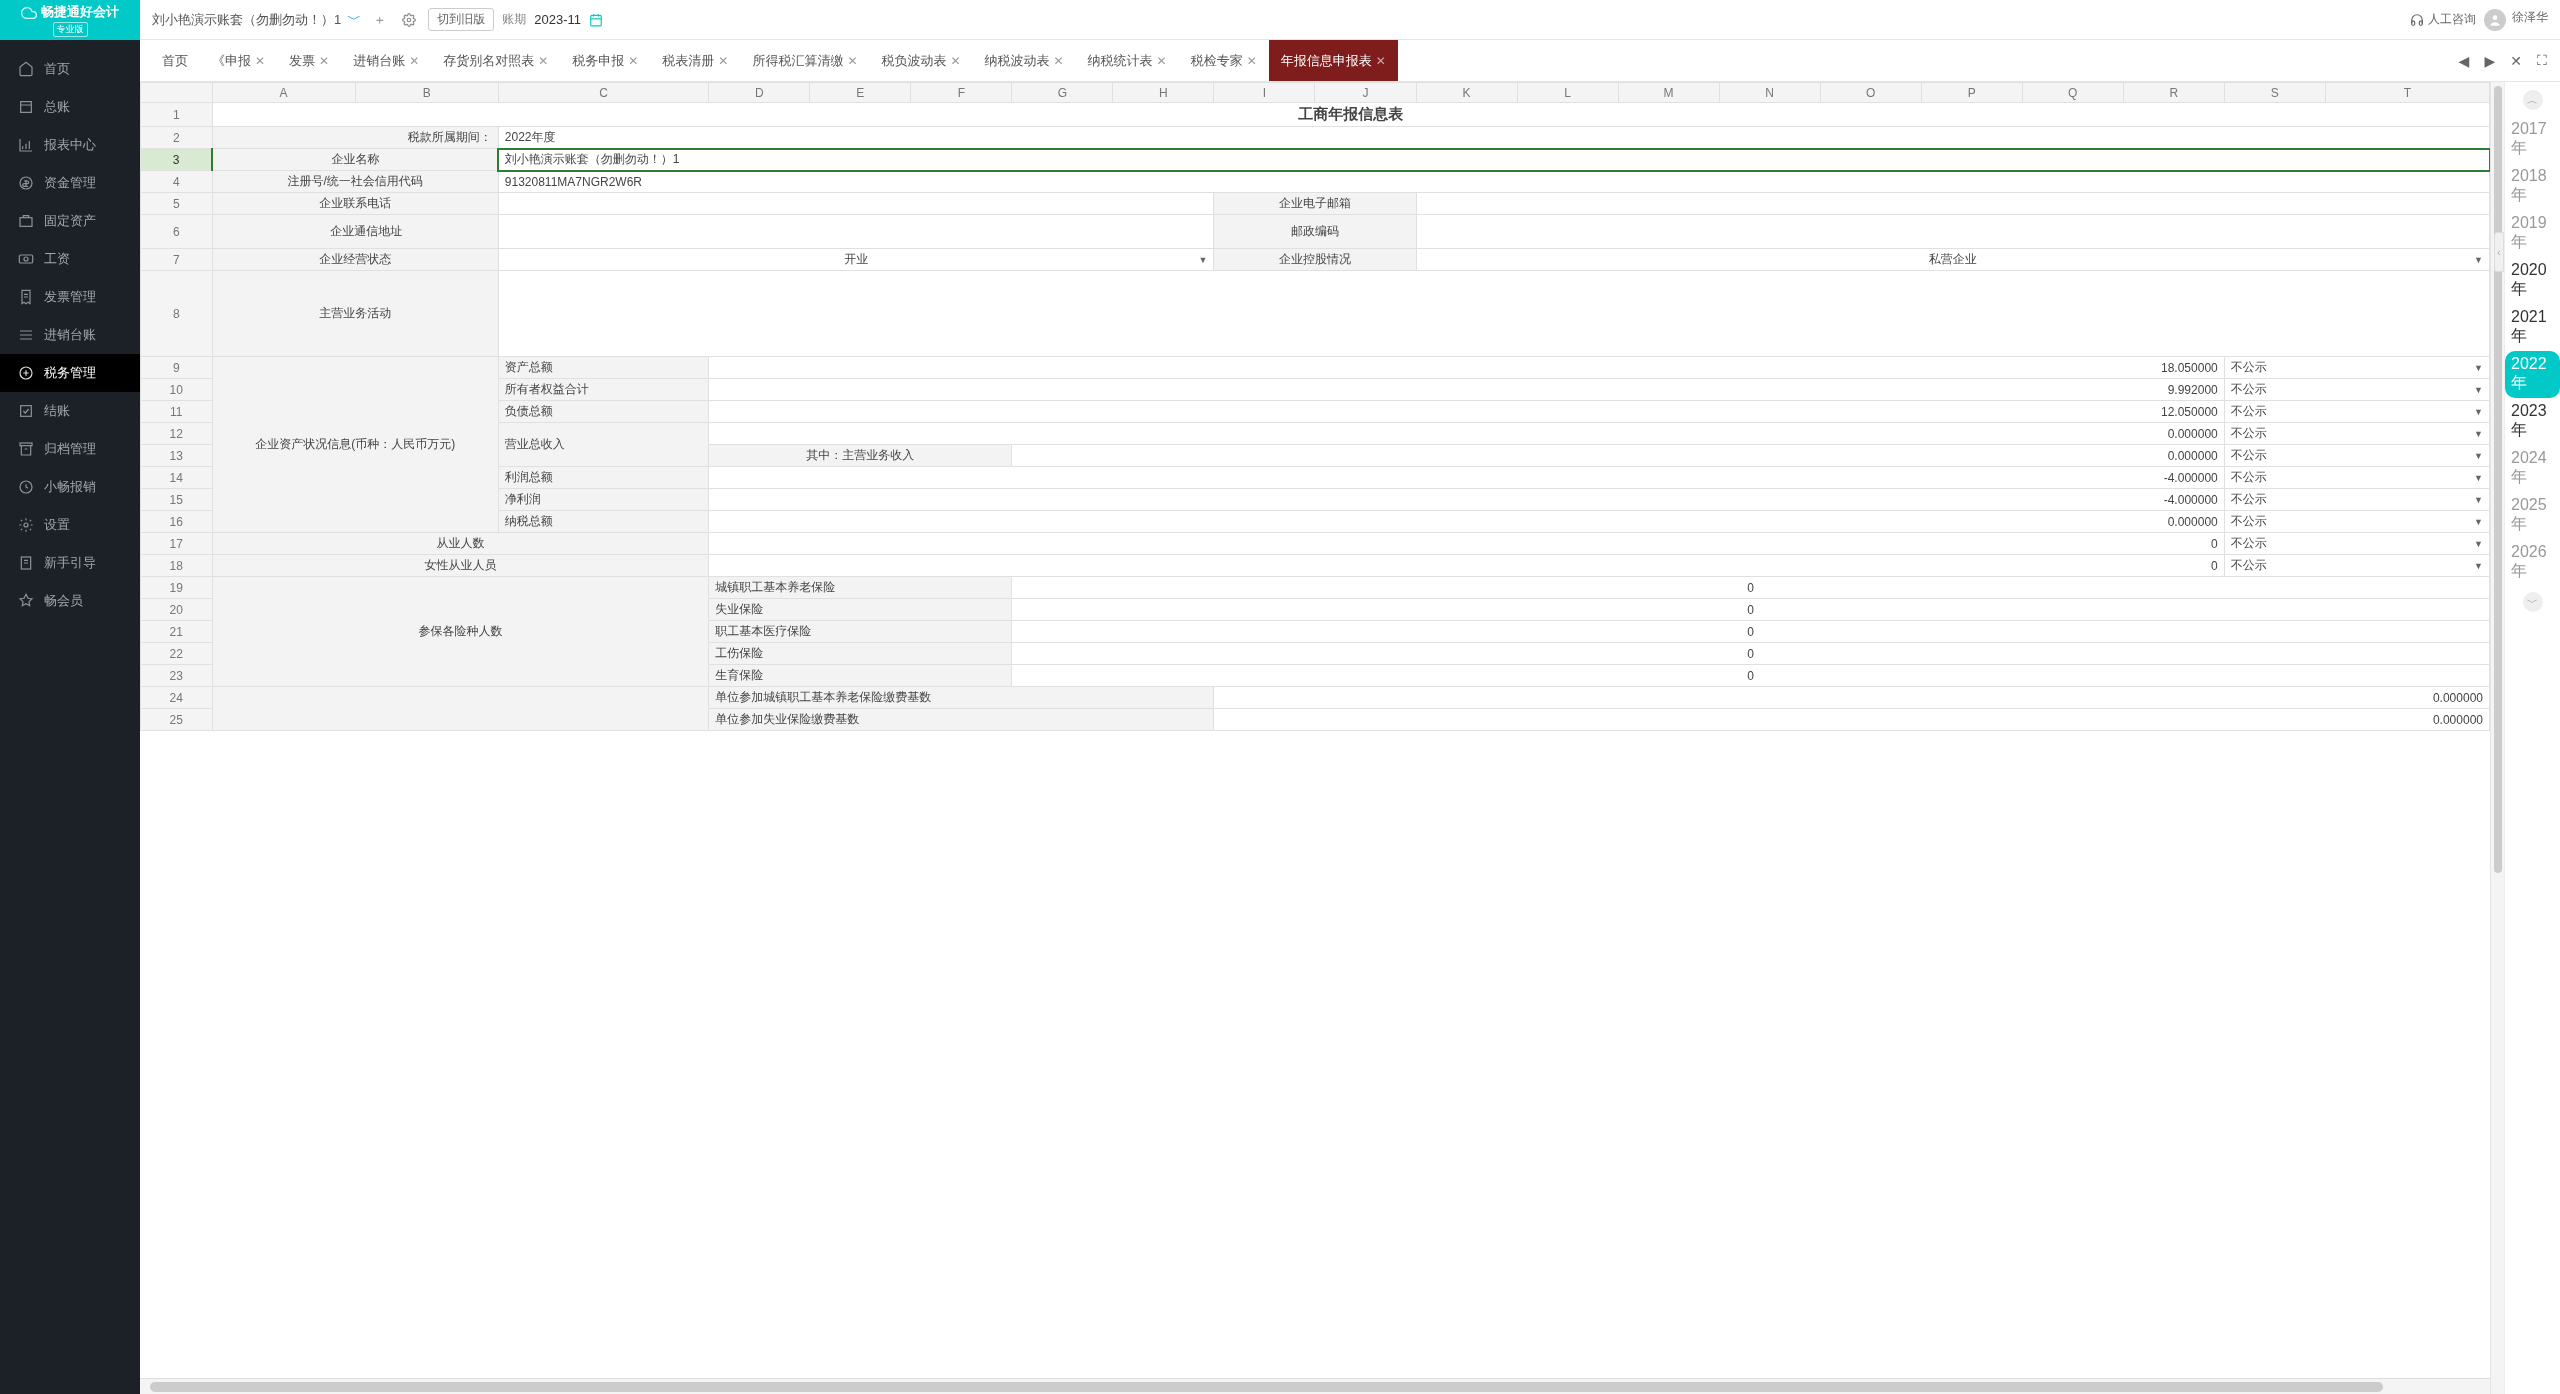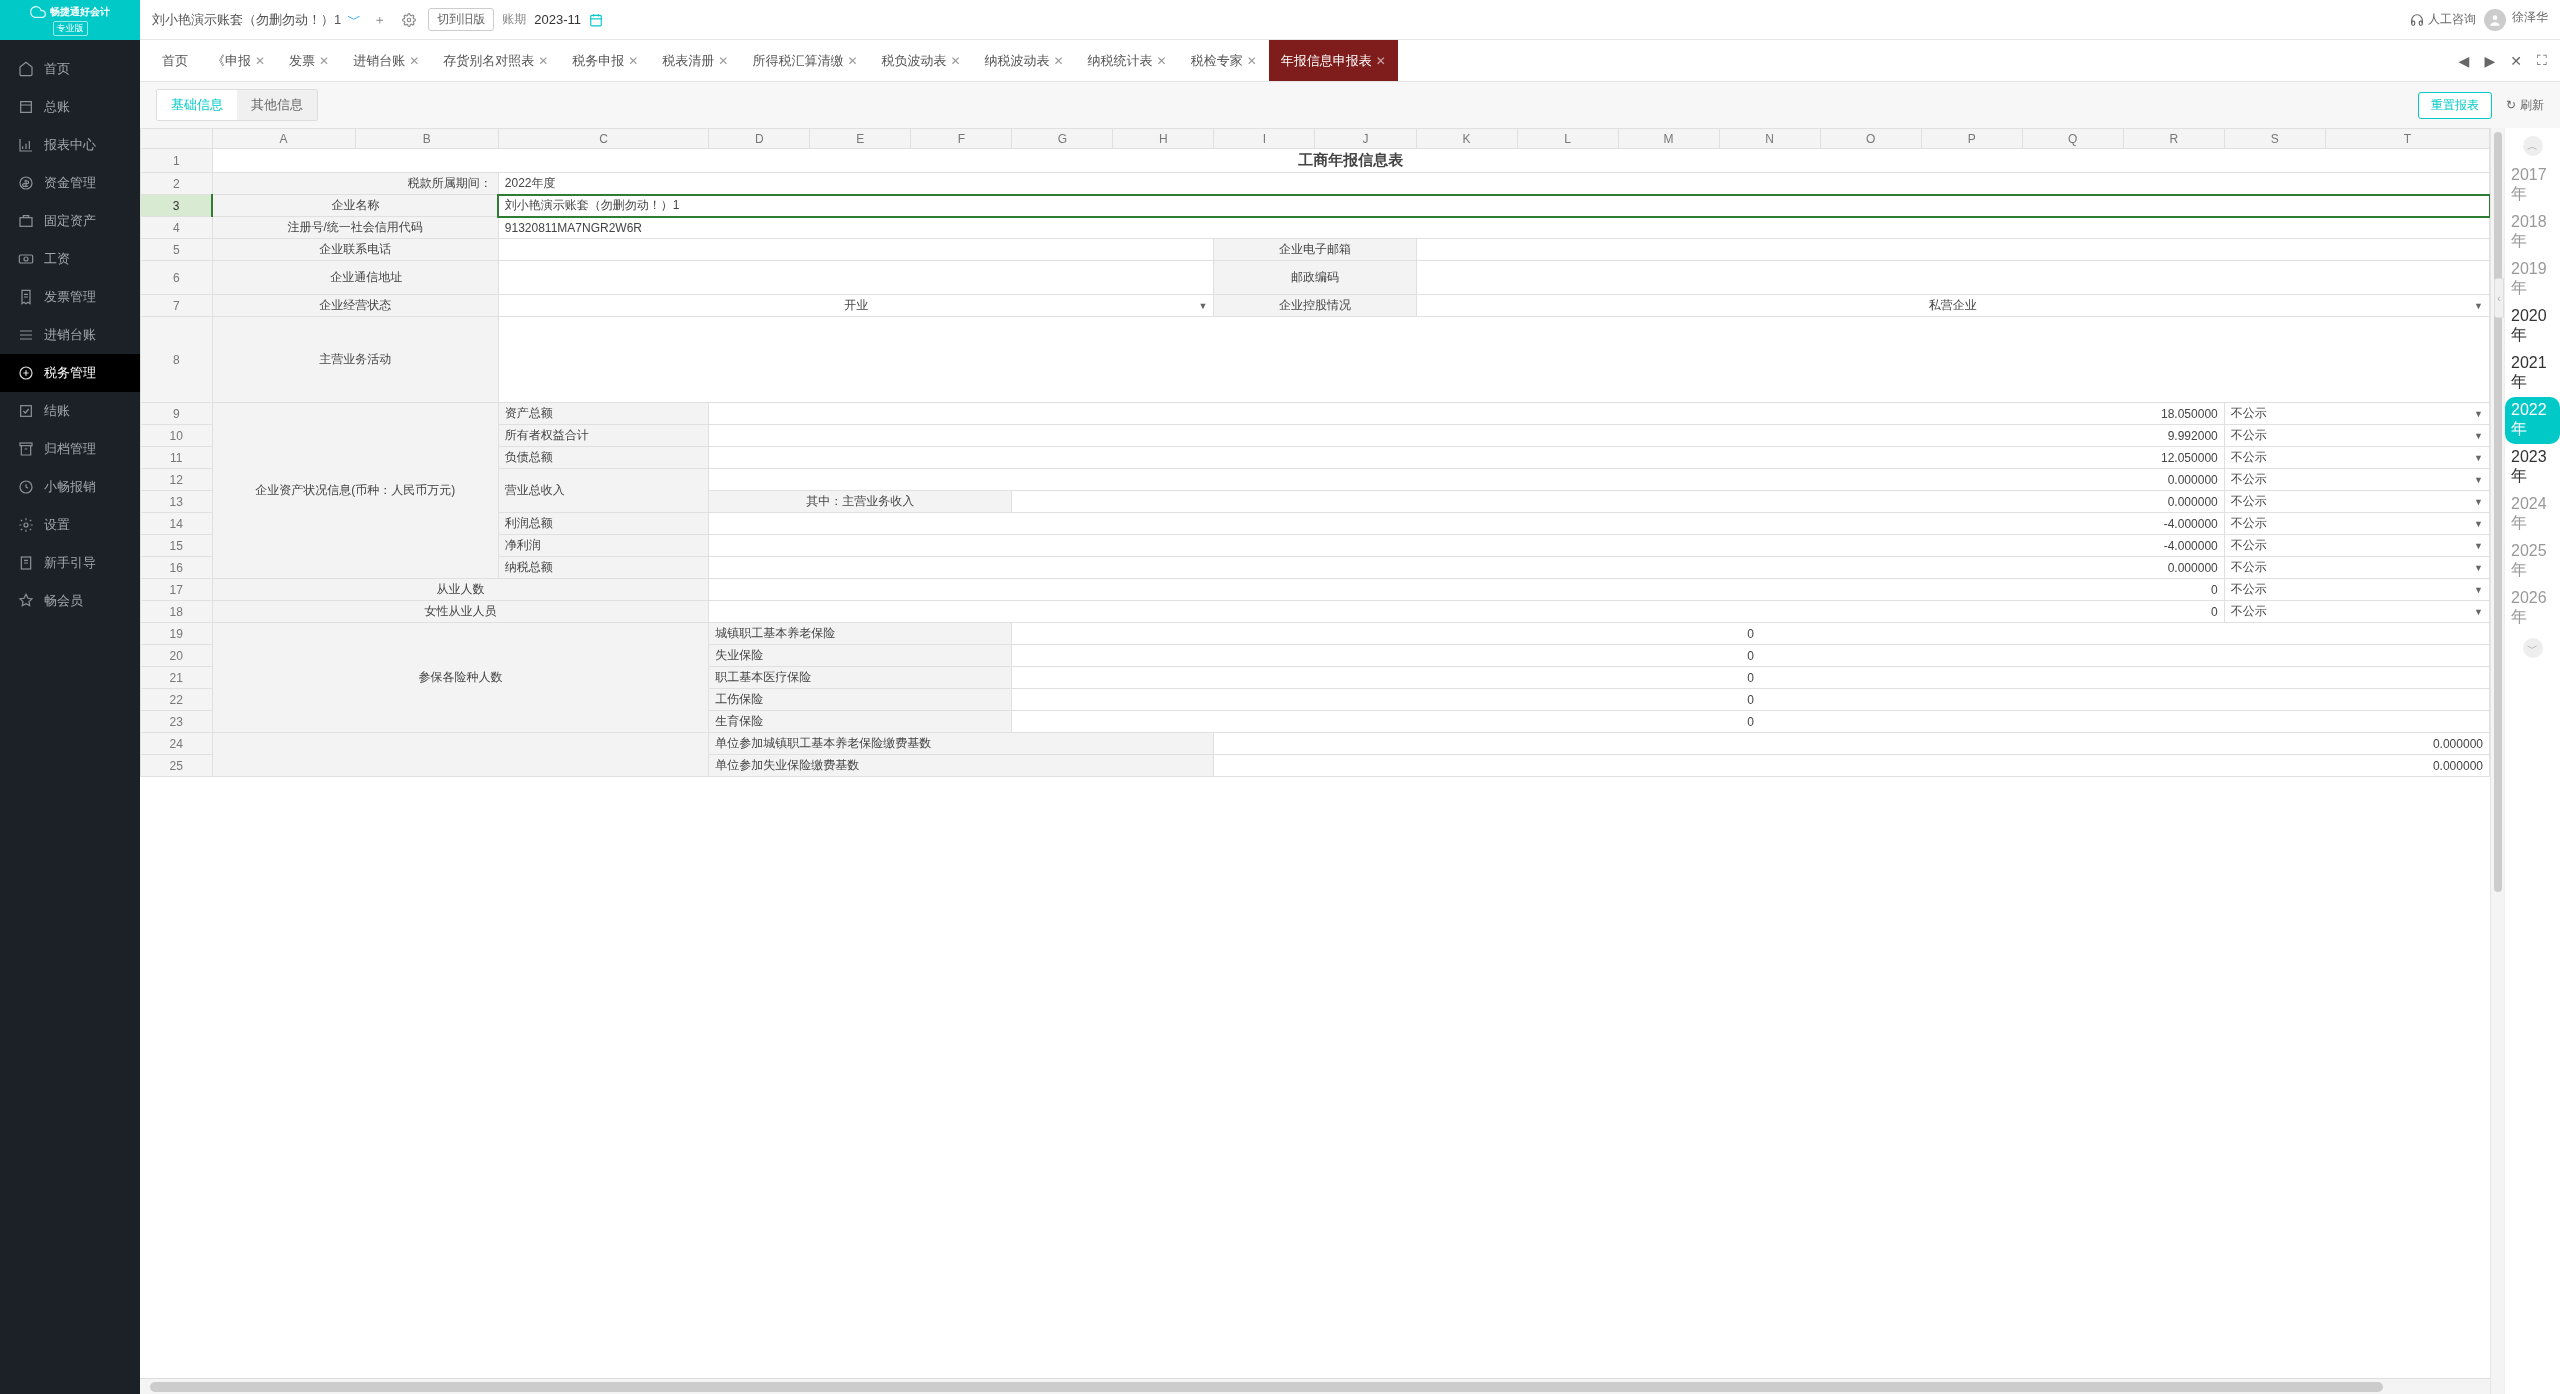--- a/index.html
+++ b/index.html
@@ -2,21 +2,21 @@
 <html><head>
 <meta charset="utf-8">
 <style>
 * { margin: 0; padding: 0; box-sizing: border-box; }
 body { font-family: "Microsoft YaHei", Arial, sans-serif; font-size: 13px; color: #333; background: #fff; overflow: hidden; }
 .app { display: flex; height: 100vh; }
 
 
 .sidebar { width: 140px; background: #1c2128; color: #a0a6ad; flex-shrink: 0; display: flex; flex-direction: column; }
 .logo-wrap { height: 40px; background: #00c9c8; display:flex; align-items:center; justify-content:center; flex-direction:column;}
-.logo-text { color:#fff; font-size:10px; font-weight:bold; display:flex; align-items:center; gap:4px;}
+.logo-text { color:#fff; font-size:13px; font-weight:bold; display:flex; align-items:flex-end; gap:4px;}
 .logo-badge { font-size:9px; color:#fff; border:1px solid rgba(255,255,255,0.6); padding:0 3px; border-radius:2px; margin-top:1px;}
 .nav { flex: 1; padding-top: 10px; }
 .nav-item { display: flex; align-items: center; padding: 10px 18px; cursor: pointer; font-size: 13px; gap: 10px; }
 .nav-item.active { background: #000; color: #fff; }
 .nav-icon { width: 16px; height: 16px; flex-shrink: 0; opacity: 0.85; }
 
 
 .main { flex: 1; display: flex; flex-direction: column; min-width: 0; }
 
 
@@ -300,31 +300,20 @@
           </div>
         </div>
       <div class="tabbar-right">
         <span class="tb-ctrl">◀</span>
         <span class="tb-ctrl">▶</span>
         <span class="tb-ctrl">✕</span>
         <span class="tb-ctrl">⛶</span>
       </div>
     </div>
 
-    <div class="actionbar">
-      <div class="subtabs" id="subtabs">
-          <div class="subtab active">基础信息</div>
-          <div class="subtab">其他信息</div>
-        </div>
-      <button class="btn-reset">重置报表</button>
-      <div class="btn-refresh">
-        <span>↻</span>
-        <span>刷新</span>
-      </div>
-    </div>
 
     <div class="content" style="position:relative;">
       <div class="sheet-wrap">
         <div class="sheet-scroll">
           <table class="ss">
             <colgroup>
               <col style="width:34px">
                 <col style="width:68px">
                 <col style="width:68px">
               <col style="width:100px">

